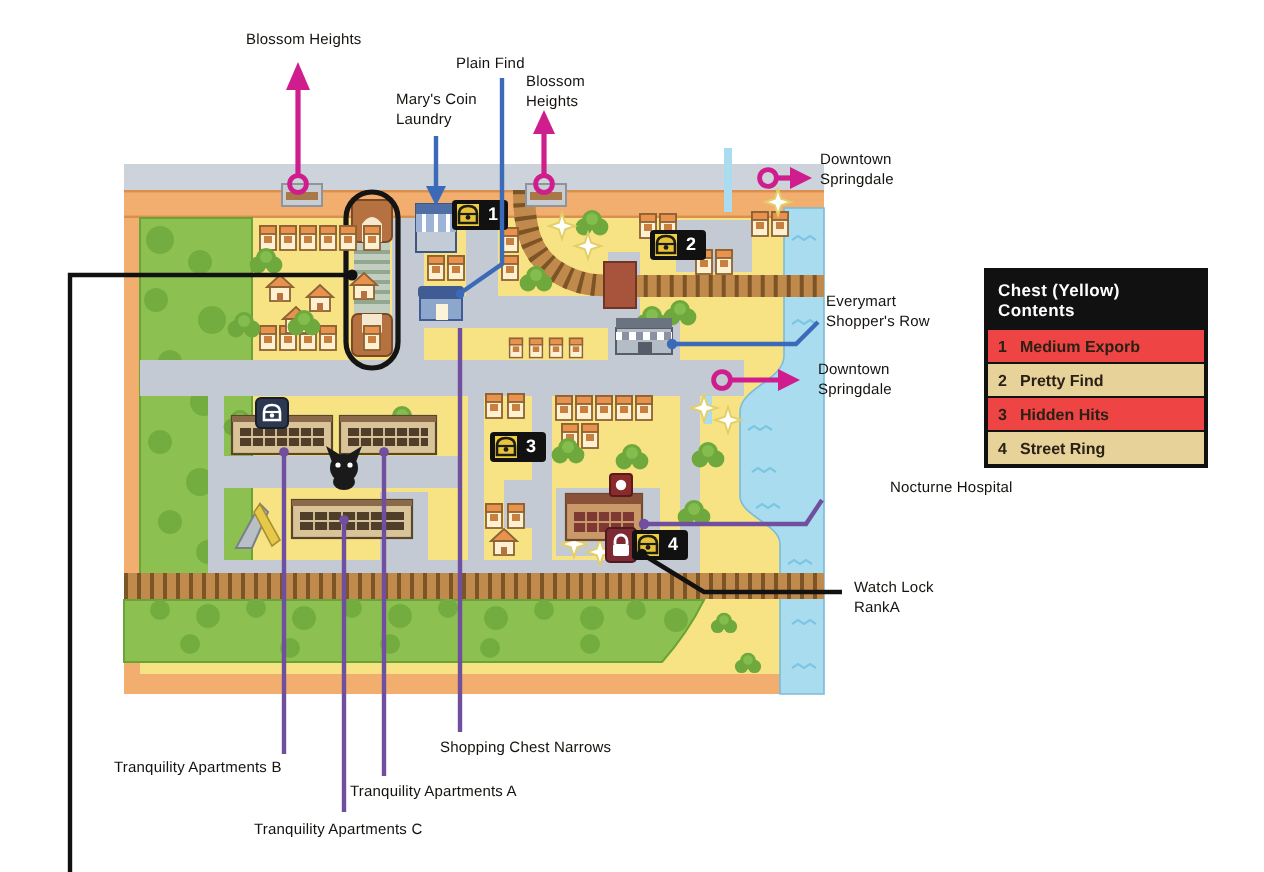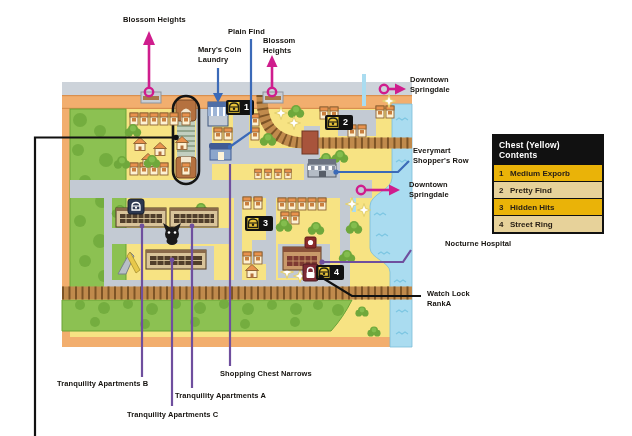--- a/index.html
+++ b/index.html
@@ -1,24 +1,24 @@
 <!DOCTYPE html>
 <html><head>
 <meta charset="utf-8">
 <style>
   html,body{margin:0;padding:0;background:#fff;}
   .stage{position:relative;width:632px;height:436px;background:#fff;overflow:hidden;
          font-family:"Liberation Sans","DejaVu Sans",sans-serif;}
   .stage svg{position:absolute;left:0;top:0;}
-  .lbl{position:absolute;font-size:7.5px;font-weight:700;color:#15120e;line-height:9.5px;
+  .lbl{position:absolute;font-size:7.5px;font-weight:400;color:#15120e;line-height:9.5px;
        letter-spacing:.1px;white-space:nowrap;z-index:5;}
   .mnum{position:absolute;width:13px;height:13px;color:#fff;font-size:9px;font-weight:700;
         text-align:center;line-height:13px;z-index:6;}
   .legend{position:absolute;left:492px;top:134px;width:108px;border:2px solid #111;
-          background:#eab308;z-index:5;}
+          background:#ef4444;z-index:5;}
   .legend .hdr{background:#111;color:#fff;font-size:8.5px;font-weight:700;
                padding:4px 5px;letter-spacing:.2px;}
   .legend .row{display:flex;gap:5px;font-size:8px;font-weight:700;color:#2a2116;
                padding:3.5px 5px;border-top:1.5px solid #111;}
   .legend .row.alt{background:#e7d29a;}
   .legend .row .n{width:6px;}
 </style>
 </head>
 <body>
 

